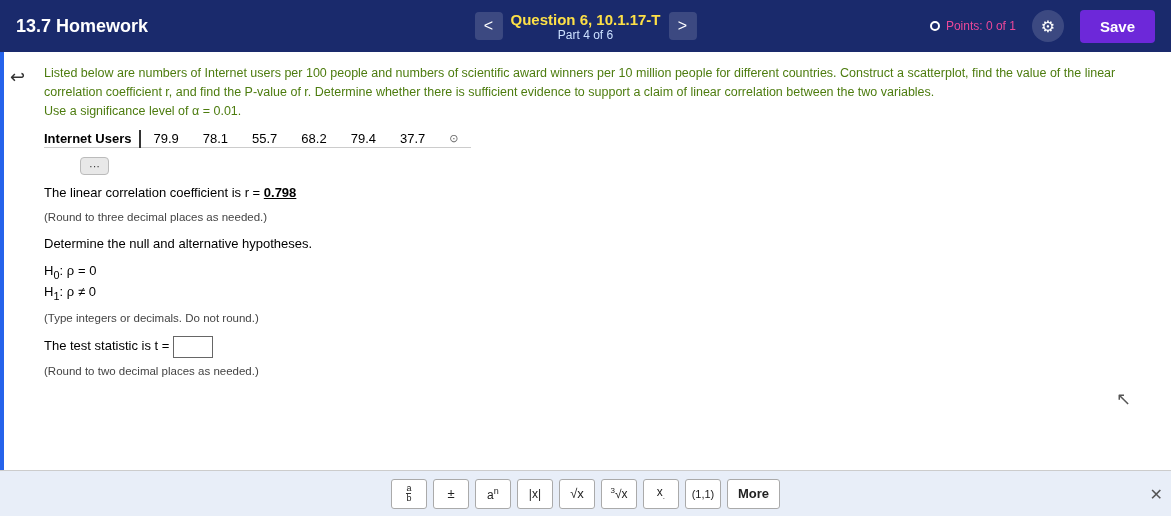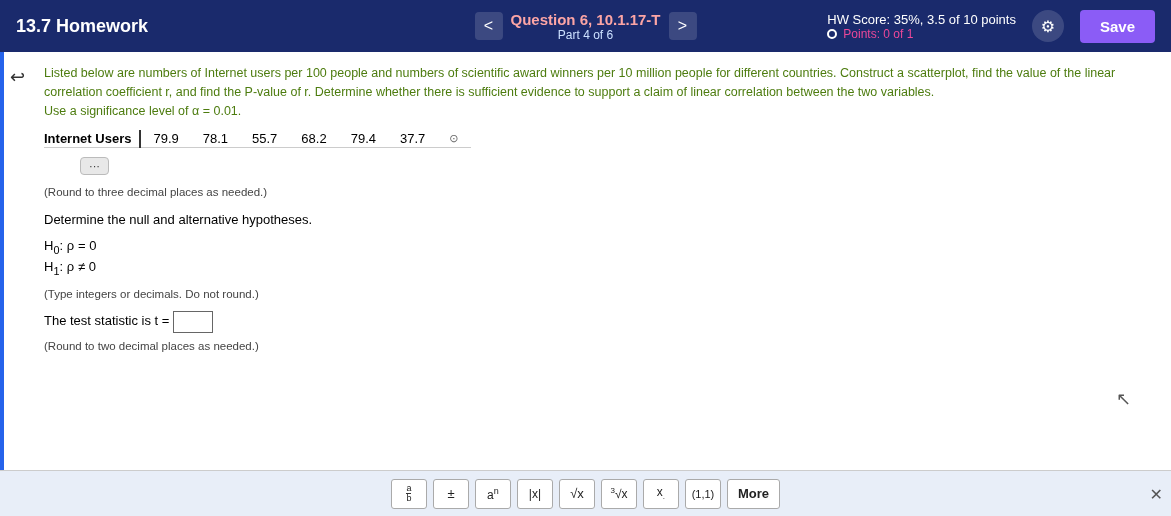--- a/index.html
+++ b/index.html
@@ -39,21 +39,21 @@
       cursor: pointer;
       font-size: 16px;
       display: flex; align-items: center; justify-content: center;
     }
     .question-info {
       text-align: center;
     }
     .question-info .q-title {
       font-size: 15px;
       font-weight: bold;
-      color: #fca5a5;
+      color: #fde047;
     }
     .question-info .q-part {
       font-size: 12px;
       color: #cce0ff;
     }
     .header-right {
       margin-left: auto;
       display: flex;
       align-items: center;
       gap: 16px;
@@ -76,21 +76,21 @@
       background: rgba(255,255,255,0.15);
       border: none;
       color: white;
       width: 32px; height: 32px;
       border-radius: 50%;
       cursor: pointer;
       font-size: 16px;
       display: flex; align-items: center; justify-content: center;
     }
     .save-btn {
-      background: #8b5cf6;
+      background: #6d28d9;
       color: white;
       border: none;
       padding: 8px 20px;
       border-radius: 4px;
       font-size: 15px;
       font-weight: bold;
       cursor: pointer;
     }
 
     
@@ -258,21 +258,20 @@
     <button class="nav-arrow">&lt;</button>
     <div class="question-info">
       <div class="q-title">Question 6, 10.1.17-T</div>
       <div class="q-part">Part 4 of 6</div>
     </div>
     <button class="nav-arrow">&gt;</button>
   </div>
 
   <div class="header-right">
     <div class="hw-score">
-      <div class="score-title">HW Score: 35%, 3.5 of 10 points</div>
       <div class="points-line">
         <span class="circle-empty"></span>
         <span>Points: 0 of 1</span>
       </div>
     </div>
     <button class="gear-btn">⚙</button>
     <button class="save-btn">Save</button>
   </div>
 </div>
 
@@ -302,20 +301,24 @@
   </tbody>
     </table>
 
   
   <button class="ellipsis-btn">
     <span>···</span>
   </button>
 
   
   <div class="answer-section">
+    <p>
+      <span>The linear correlation coefficient is r =</span>
+      <span style="font-weight:bold; text-decoration:underline;">0.798</span>
+    </p>
     <p class="note-small">(Round to three decimal places as needed.)</p>
 
     <p style="margin-top:8px; margin-bottom:4px;">Determine the null and alternative hypotheses.</p>
 
     <div class="hypothesis-block">
       <div class="hypothesis-line">
         <span>H<sub>0</sub>: ρ</span>
         <span>= 0</span>
       </div>
       <div class="hypothesis-line">

